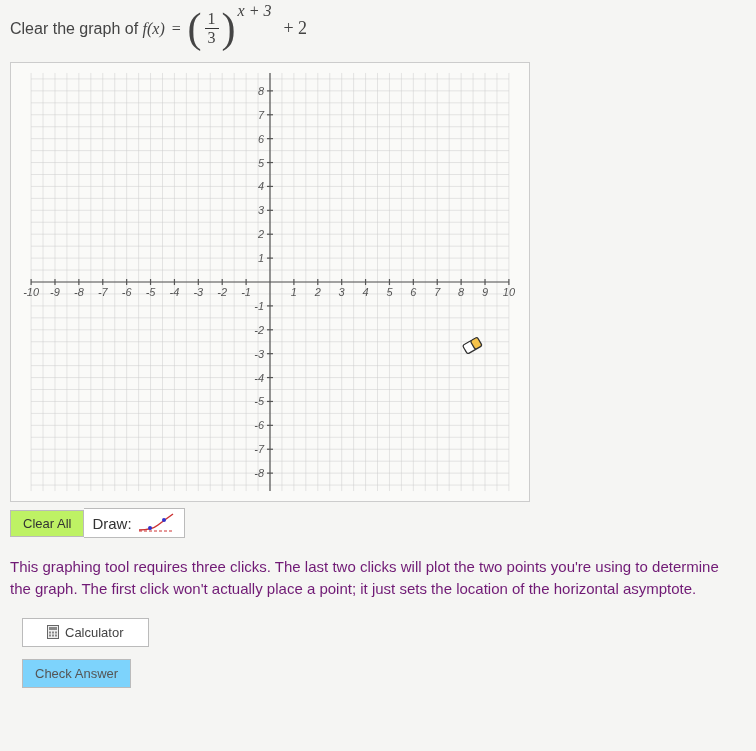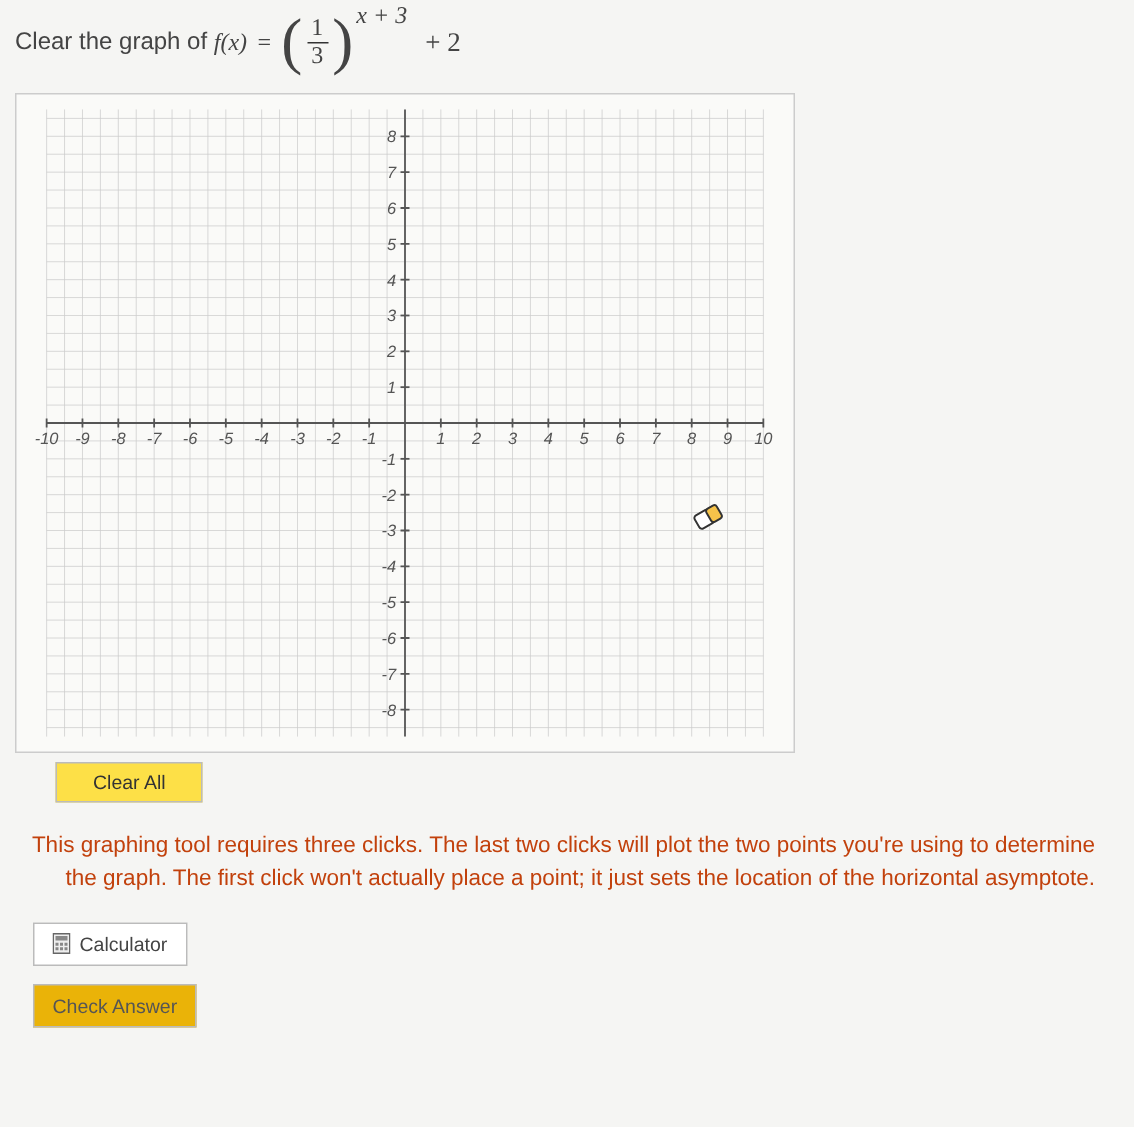--- a/index.html
+++ b/index.html
@@ -16,29 +16,29 @@
 .plus-two { margin-left: 12px; font-style: normal; font-size: 18px; }
 
 .graph-container { width: 520px; height: 440px; background: #fafaf8; border: 1px solid #ccc; position: relative; margin: 10px 0 6px 0; }
 .graph-svg { width: 100%; height: 100%; }
 .grid-line { stroke: #ccc; stroke-width: 0.5; }
 .axis-line { stroke: #555; stroke-width: 1.2; }
 .tick-label { font-size: 11px; fill: #555; font-family: Arial; font-style: italic; }
 .eraser-icon { position: absolute; right: 45px; bottom: 145px; transform: rotate(-30deg); }
 
 .toolbar { display: flex; align-items: center; gap: 0; margin-bottom: 18px; }
-.btn { background: #fde047; border: 1px solid #bbb; padding: 5px 24px; font-size: 13px; color: #333; cursor: pointer; margin-left: 27px; }
+.btn { background: #bef264; border: 1px solid #bbb; padding: 5px 12px; font-size: 13px; color: #333; cursor: pointer; }
 .draw-cell { background: #fff; border: 1px solid #bbb; border-left: none; padding: 2px 8px; display: flex; align-items: center; }
 
-.instructions { font-size: 15px; color: #c2410c; line-height: 1.45; margin-bottom: 18px; max-width: 720px; text-align: right; }
-
-.calc-btn { background: #fff; border: 1px solid #bbb; padding: 6px 12px; font-size: 13px; color: #444; cursor: pointer; display: inline-flex; align-items: center; gap: 6px; margin-bottom: 12px; margin-left: 12px; }
+.instructions { font-size: 15px; color: #701a75; line-height: 1.45; margin-bottom: 18px; max-width: 720px; }
+
+.calc-btn { background: #fff; border: 1px solid #bbb; padding: 6px 24px; font-size: 13px; color: #444; cursor: pointer; display: inline-flex; align-items: center; gap: 6px; margin-bottom: 12px; margin-left: 12px; }
 .calc-icon { width: 12px; height: 14px; }
 
-.check-btn { background: #eab308; border: 1px solid #bbb; padding: 6px 12px; font-size: 13px; color: #555; cursor: pointer; margin-left: 12px; }
+.check-btn { background: #7dd3fc; border: 1px solid #bbb; padding: 6px 12px; font-size: 13px; color: #555; cursor: pointer; margin-left: 12px; }
 </style>
 </head>
 <body>
 
 
 
 <div class="question-text">
   <span>Clear the graph of </span>
   <span class="formula">
     <span>f(x)</span>
@@ -218,20 +218,29 @@
   <div class="eraser-icon">
     <svg width="20" height="14" viewBox="0 0 20 14">
       <rect x="1" y="1" width="11" height="10" rx="2" fill="#fff" stroke="#333" stroke-width="1.3"></rect>
       <rect x="10" y="1" width="8" height="10" rx="2" fill="#f6c34a" stroke="#333" stroke-width="1.3"></rect>
     </svg>
   </div>
 </div>
 
 <div class="toolbar">
   <button class="btn">Clear All</button>
+  <div class="draw-cell">
+    <span>Draw:</span>
+    <svg width="40" height="24" style="margin-left:4px;">
+      <line x1="3" y1="20" x2="37" y2="20" stroke="#c33" stroke-width="1" stroke-dasharray="3,2"></line>
+      <path d="M 3 19 Q 16 19 22 14 Q 30 8 37 3" fill="none" stroke="#c33" stroke-width="1.5"></path>
+      <circle cx="14" cy="17" r="2" fill="#33c"></circle>
+      <circle cx="28" cy="9" r="2" fill="#33c"></circle>
+    </svg>
+  </div>
 </div>
 
 <p class="instructions">This graphing tool requires three clicks. The last two clicks will plot the two points you're using to determine the graph. The first click won't actually place a point; it just sets the location of the horizontal asymptote.</p>
 
 <button class="calc-btn">
   <svg class="calc-icon" viewBox="0 0 12 14">
     <rect x="0.5" y="0.5" width="11" height="13" fill="#eee" stroke="#666" stroke-width="1"></rect>
     <rect x="2" y="2" width="8" height="3" fill="#888"></rect>
     <rect x="2" y="6.5" width="2" height="2" fill="#888"></rect>
     <rect x="5" y="6.5" width="2" height="2" fill="#888"></rect>

